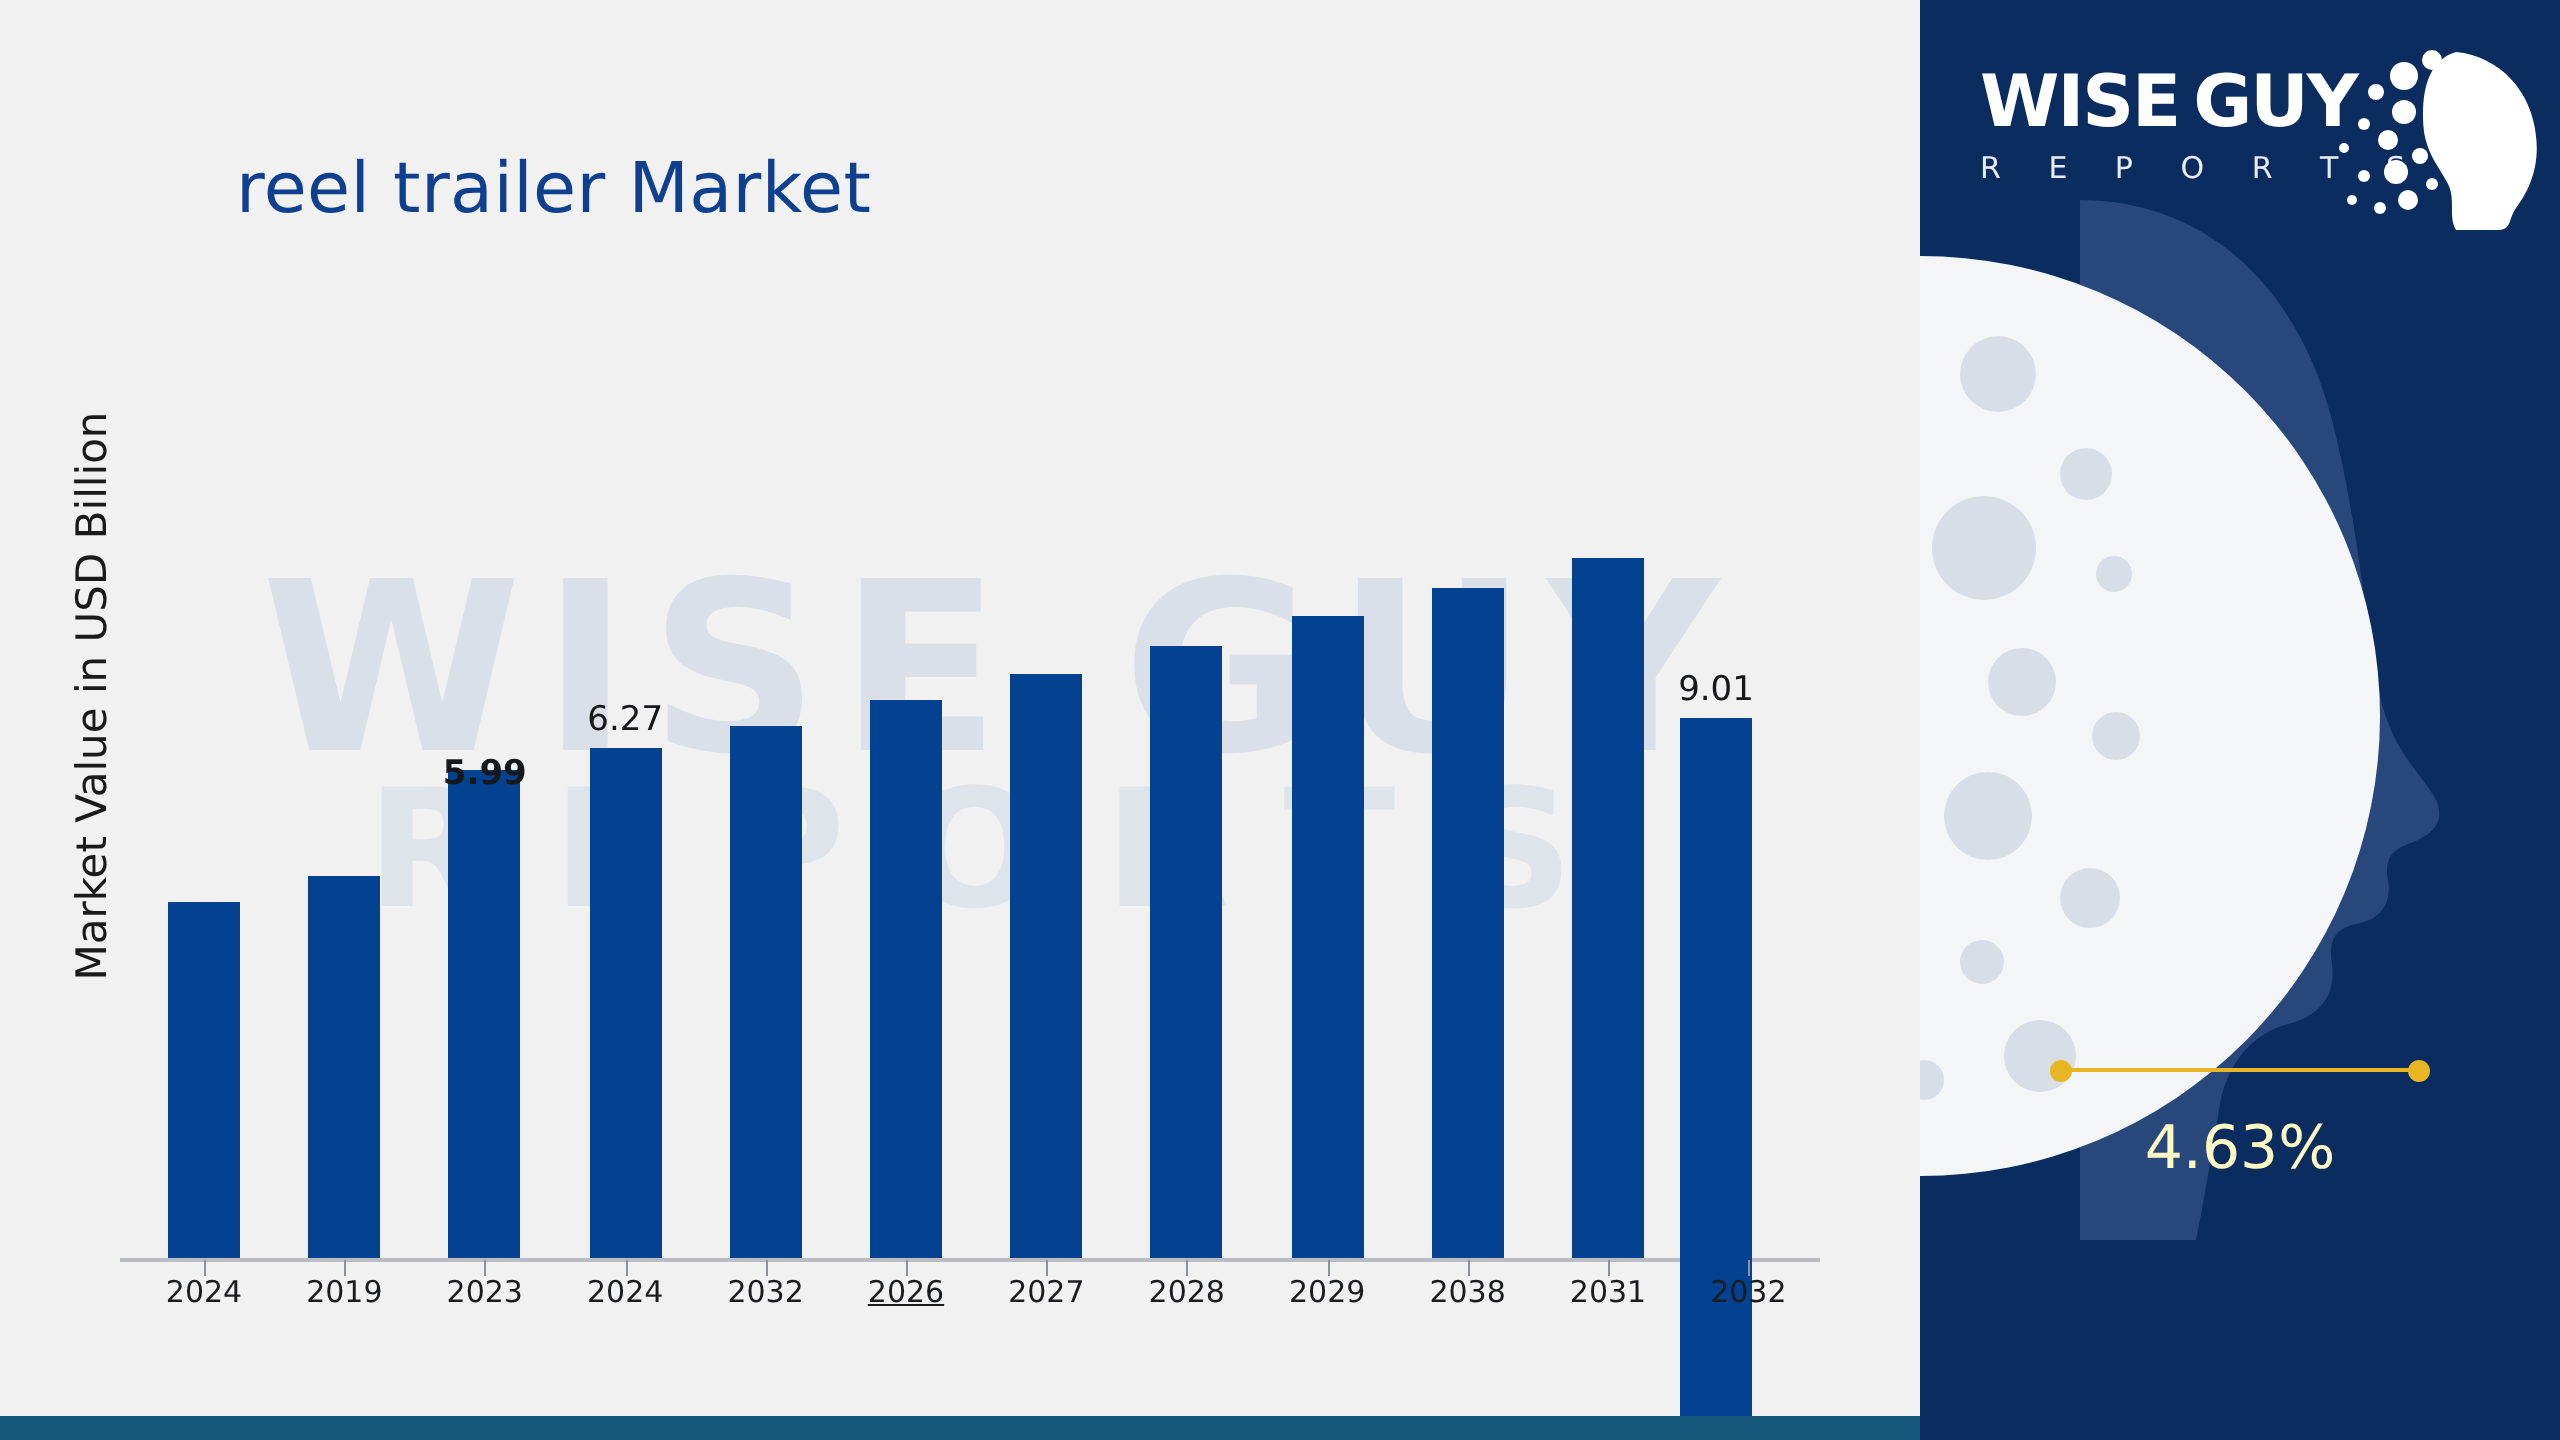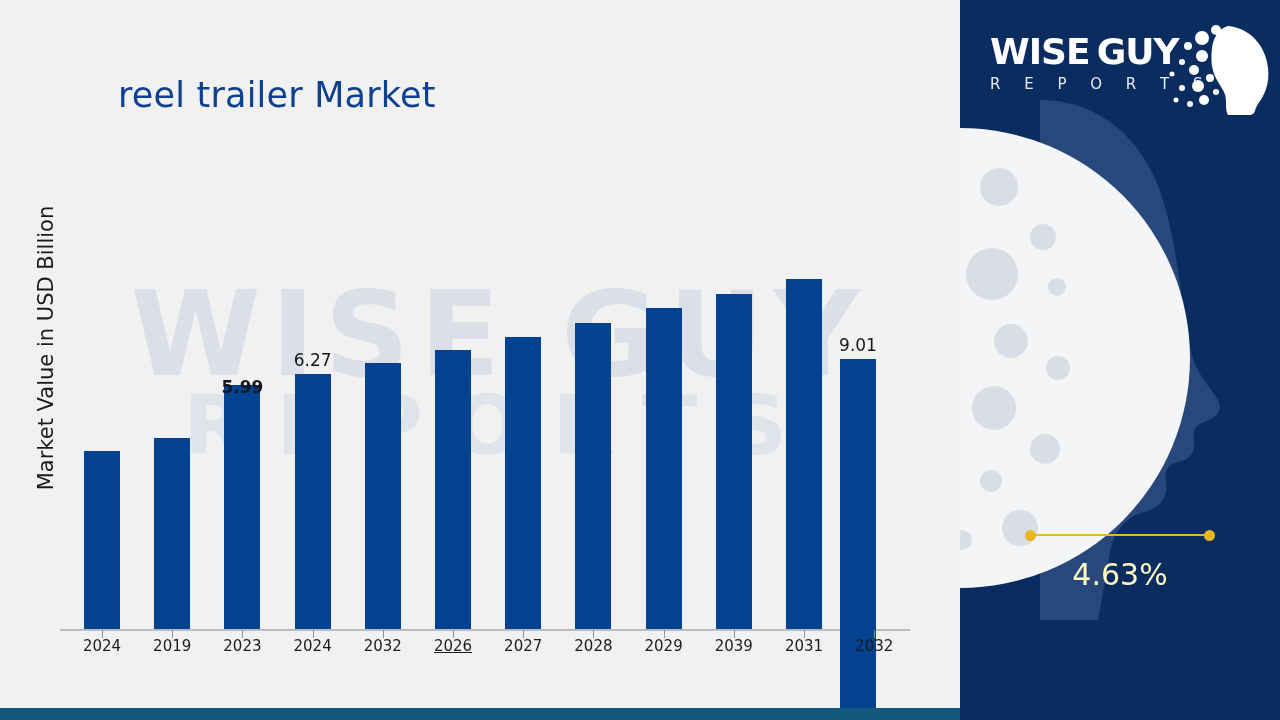--- a/index.html
+++ b/index.html
@@ -175,21 +175,21 @@
         <div class="xtick-label" style="left: 382.8px;">2032</div>
         <div class="tick" style="left: 453px;"></div>
         <div class="xtick-label" style="left: 453px; text-decoration: underline;">2026</div>
         <div class="tick" style="left: 523.2px;"></div>
         <div class="xtick-label" style="left: 523.2px;">2027</div>
         <div class="tick" style="left: 593.4px;"></div>
         <div class="xtick-label" style="left: 593.4px;">2028</div>
         <div class="tick" style="left: 663.6px;"></div>
         <div class="xtick-label" style="left: 663.6px;">2029</div>
         <div class="tick" style="left: 733.8px;"></div>
-        <div class="xtick-label" style="left: 733.8px;">2039</div>
+        <div class="xtick-label" style="left: 733.8px;">2038</div>
         <div class="tick" style="left: 804px;"></div>
         <div class="xtick-label" style="left: 804px;">2031</div>
         <div class="tick" style="left: 874.2px;"></div>
         <div class="xtick-label" style="left: 874.2px;">2032</div>
       </div>
 
   </div>
 
   <div id="bottom-strip"></div>
 

